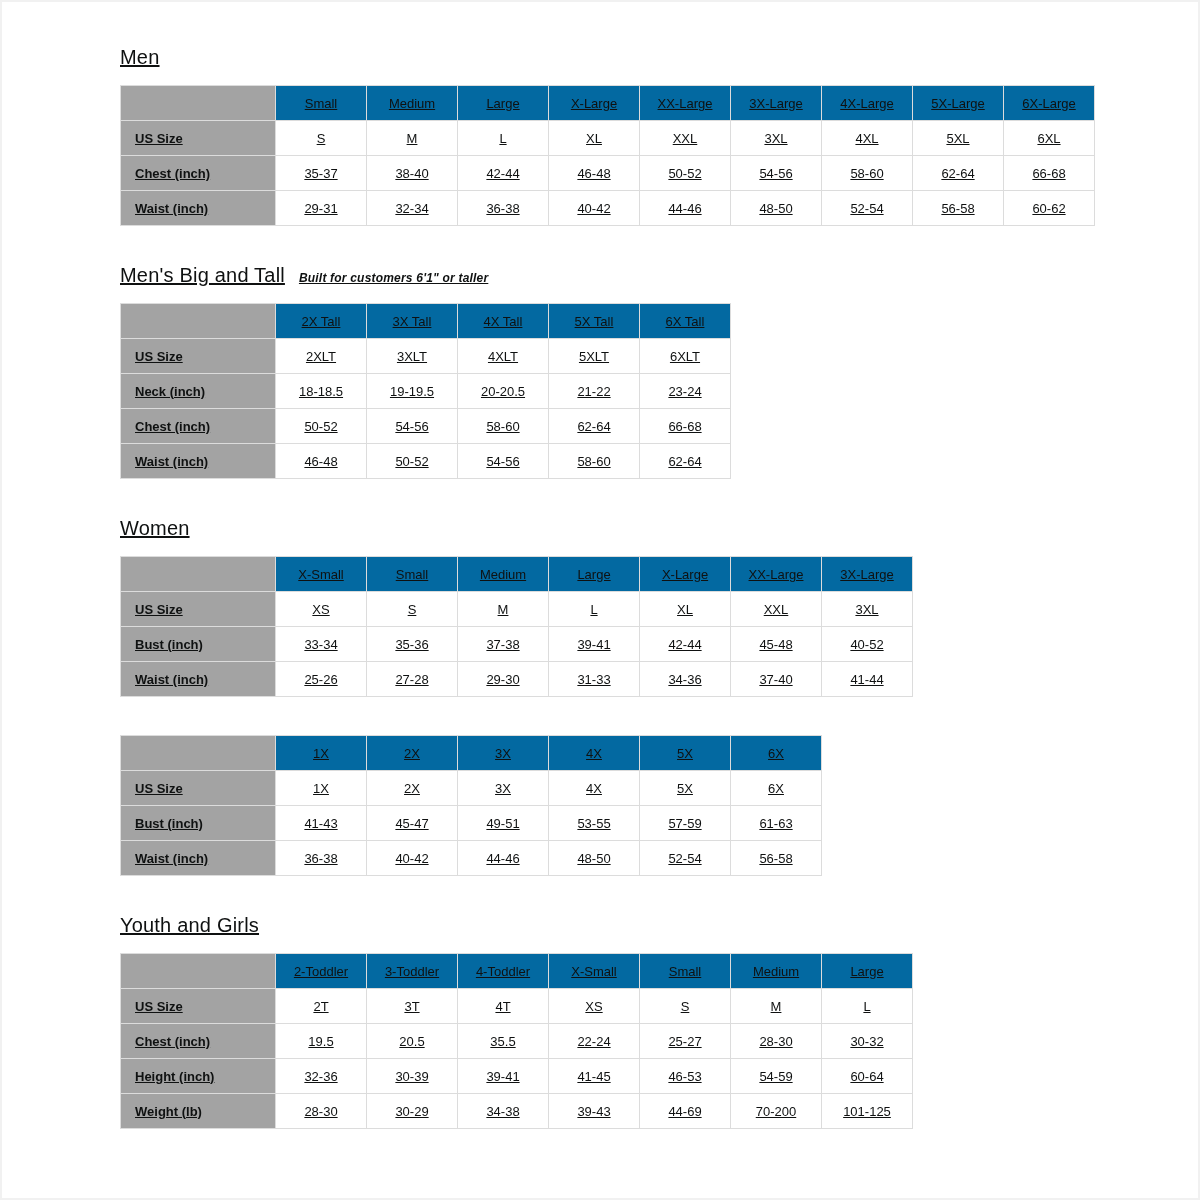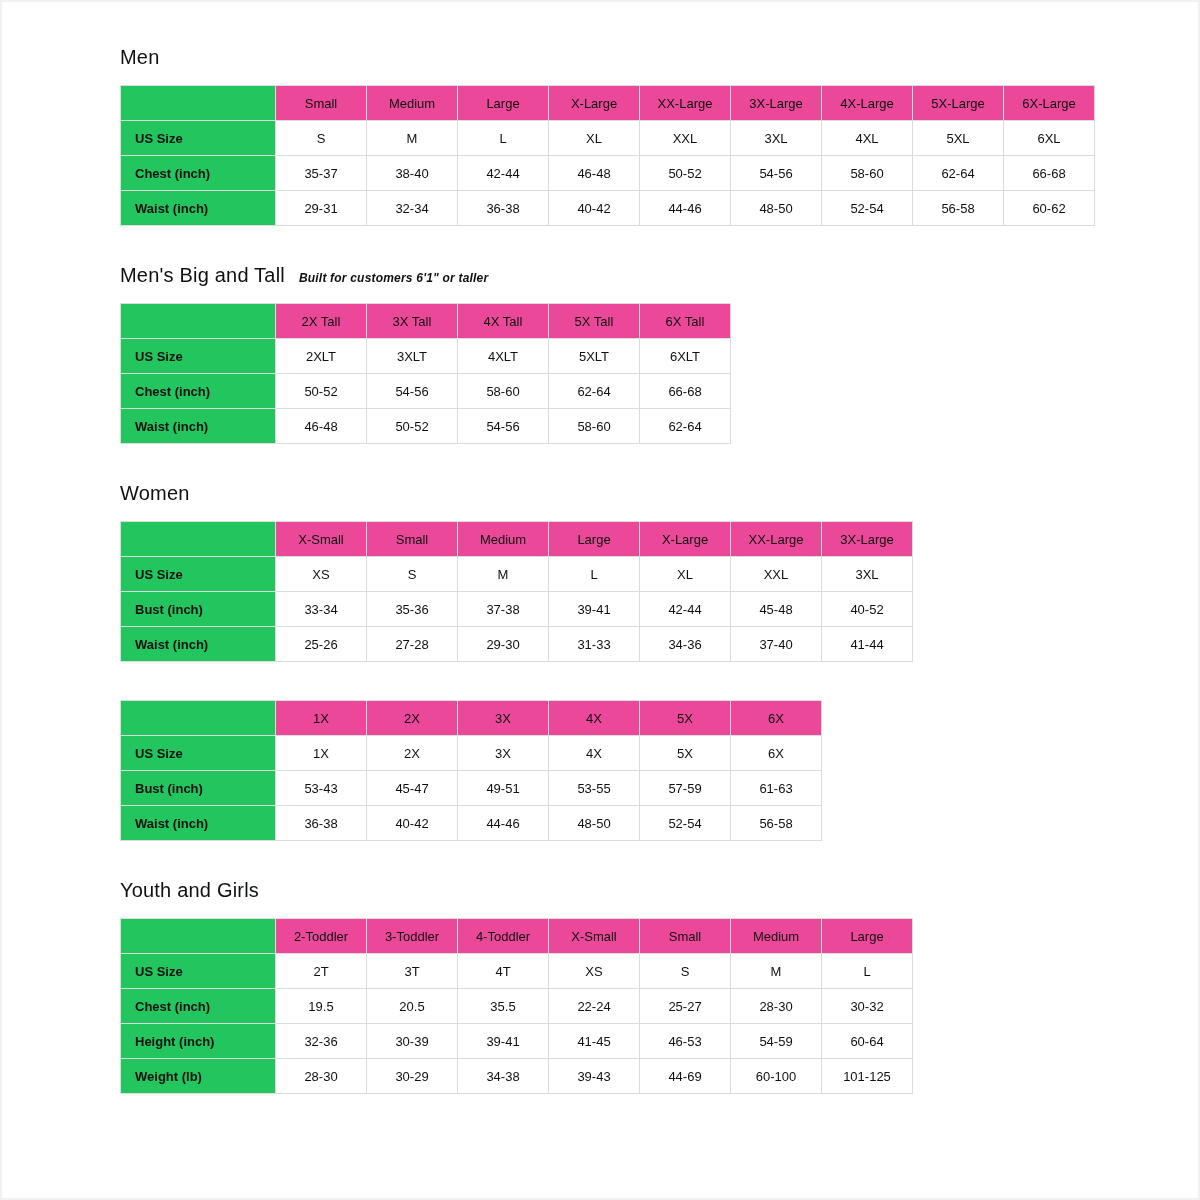--- a/index.html
+++ b/index.html
@@ -11,20 +11,21 @@
     color: #0f1111;
     box-sizing: border-box;
   }
   .frame {
     width: 1200px;
     height: 1200px;
     box-sizing: border-box;
     border: 2px solid #f1f1f1;
     padding: 44px 0 0 118px;
     overflow: hidden;
+    text-decoration: underline;
   }
   .size-section { margin-bottom: 38px; }
   .section-title {
     font-size: 20px;
     font-weight: 400;
     letter-spacing: 0.2px;
     margin: 0 0 16px 0;
     display: flex;
     align-items: baseline;
     gap: 14px;
@@ -45,23 +46,23 @@
     height: 35px;
     font-size: 13px;
     font-weight: 400;
     text-align: center;
     vertical-align: middle;
     padding: 0 6px;
     box-sizing: border-box;
     color: #0f1111;
     background: #ffffff;
   }
-  .size-table thead th { background: #ec4899; font-weight: 400; width: 91px; }
+  .size-table thead th { background: #0369a1; font-weight: 400; width: 91px; }
   .size-table th.label-col {
-    background: #22c55e;
+    background: #a3a3a3;
     text-align: left;
     padding-left: 14px;
     font-weight: 700;
     width: 155px;
     margin-left: 23px;
   }
   .size-table td { width: 91px; }
 </style>
 </head>
 <body>
@@ -148,20 +149,28 @@
       <tbody>
             <tr>
               <th class="label-col">US Size</th>
               <td>2XLT</td>
               <td>3XLT</td>
               <td>4XLT</td>
               <td>5XLT</td>
               <td>6XLT</td>
             </tr>
             <tr>
+              <th class="label-col">Neck (inch)</th>
+              <td>18-18.5</td>
+              <td>19-19.5</td>
+              <td>20-20.5</td>
+              <td>21-22</td>
+              <td>23-24</td>
+            </tr>
+            <tr>
               <th class="label-col">Chest (inch)</th>
               <td>50-52</td>
               <td>54-56</td>
               <td>58-60</td>
               <td>62-64</td>
               <td>66-68</td>
             </tr>
             <tr>
               <th class="label-col">Waist (inch)</th>
               <td>46-48</td>
@@ -245,21 +254,21 @@
               <th class="label-col">US Size</th>
               <td>1X</td>
               <td>2X</td>
               <td>3X</td>
               <td>4X</td>
               <td>5X</td>
               <td>6X</td>
             </tr>
             <tr>
               <th class="label-col">Bust (inch)</th>
-              <td>53-43</td>
+              <td>41-43</td>
               <td>45-47</td>
               <td>49-51</td>
               <td>53-55</td>
               <td>57-59</td>
               <td>61-63</td>
             </tr>
             <tr>
               <th class="label-col">Waist (inch)</th>
               <td>36-38</td>
               <td>40-42</td>
@@ -321,20 +330,20 @@
               <td>54-59</td>
               <td>60-64</td>
             </tr>
             <tr>
               <th class="label-col">Weight (lb)</th>
               <td>28-30</td>
               <td>30-29</td>
               <td>34-38</td>
               <td>39-43</td>
               <td>44-69</td>
-              <td>60-100</td>
+              <td>70-200</td>
               <td>101-125</td>
             </tr>
           </tbody>
     </table>
   </section>
 </div>
 </div>
 
 </body></html>

